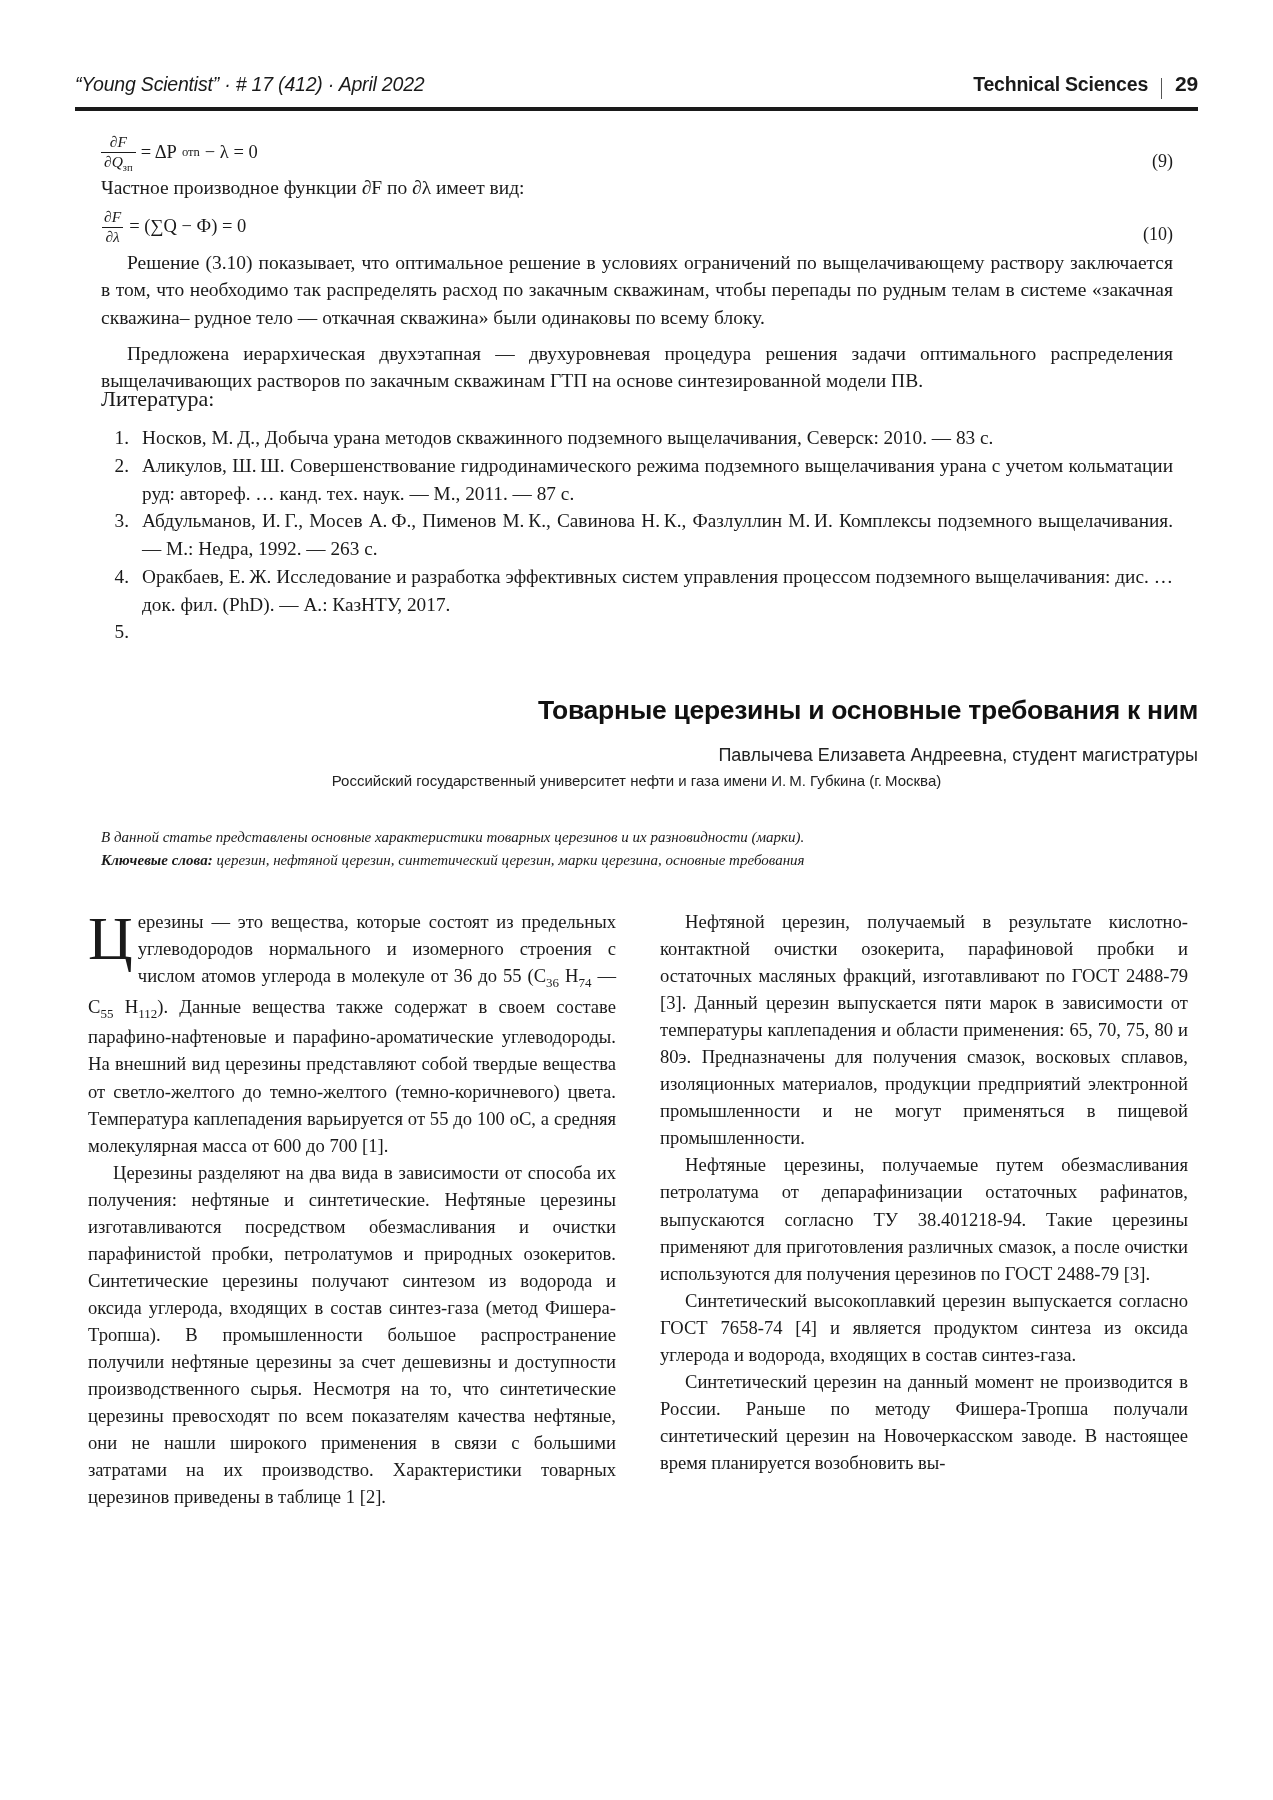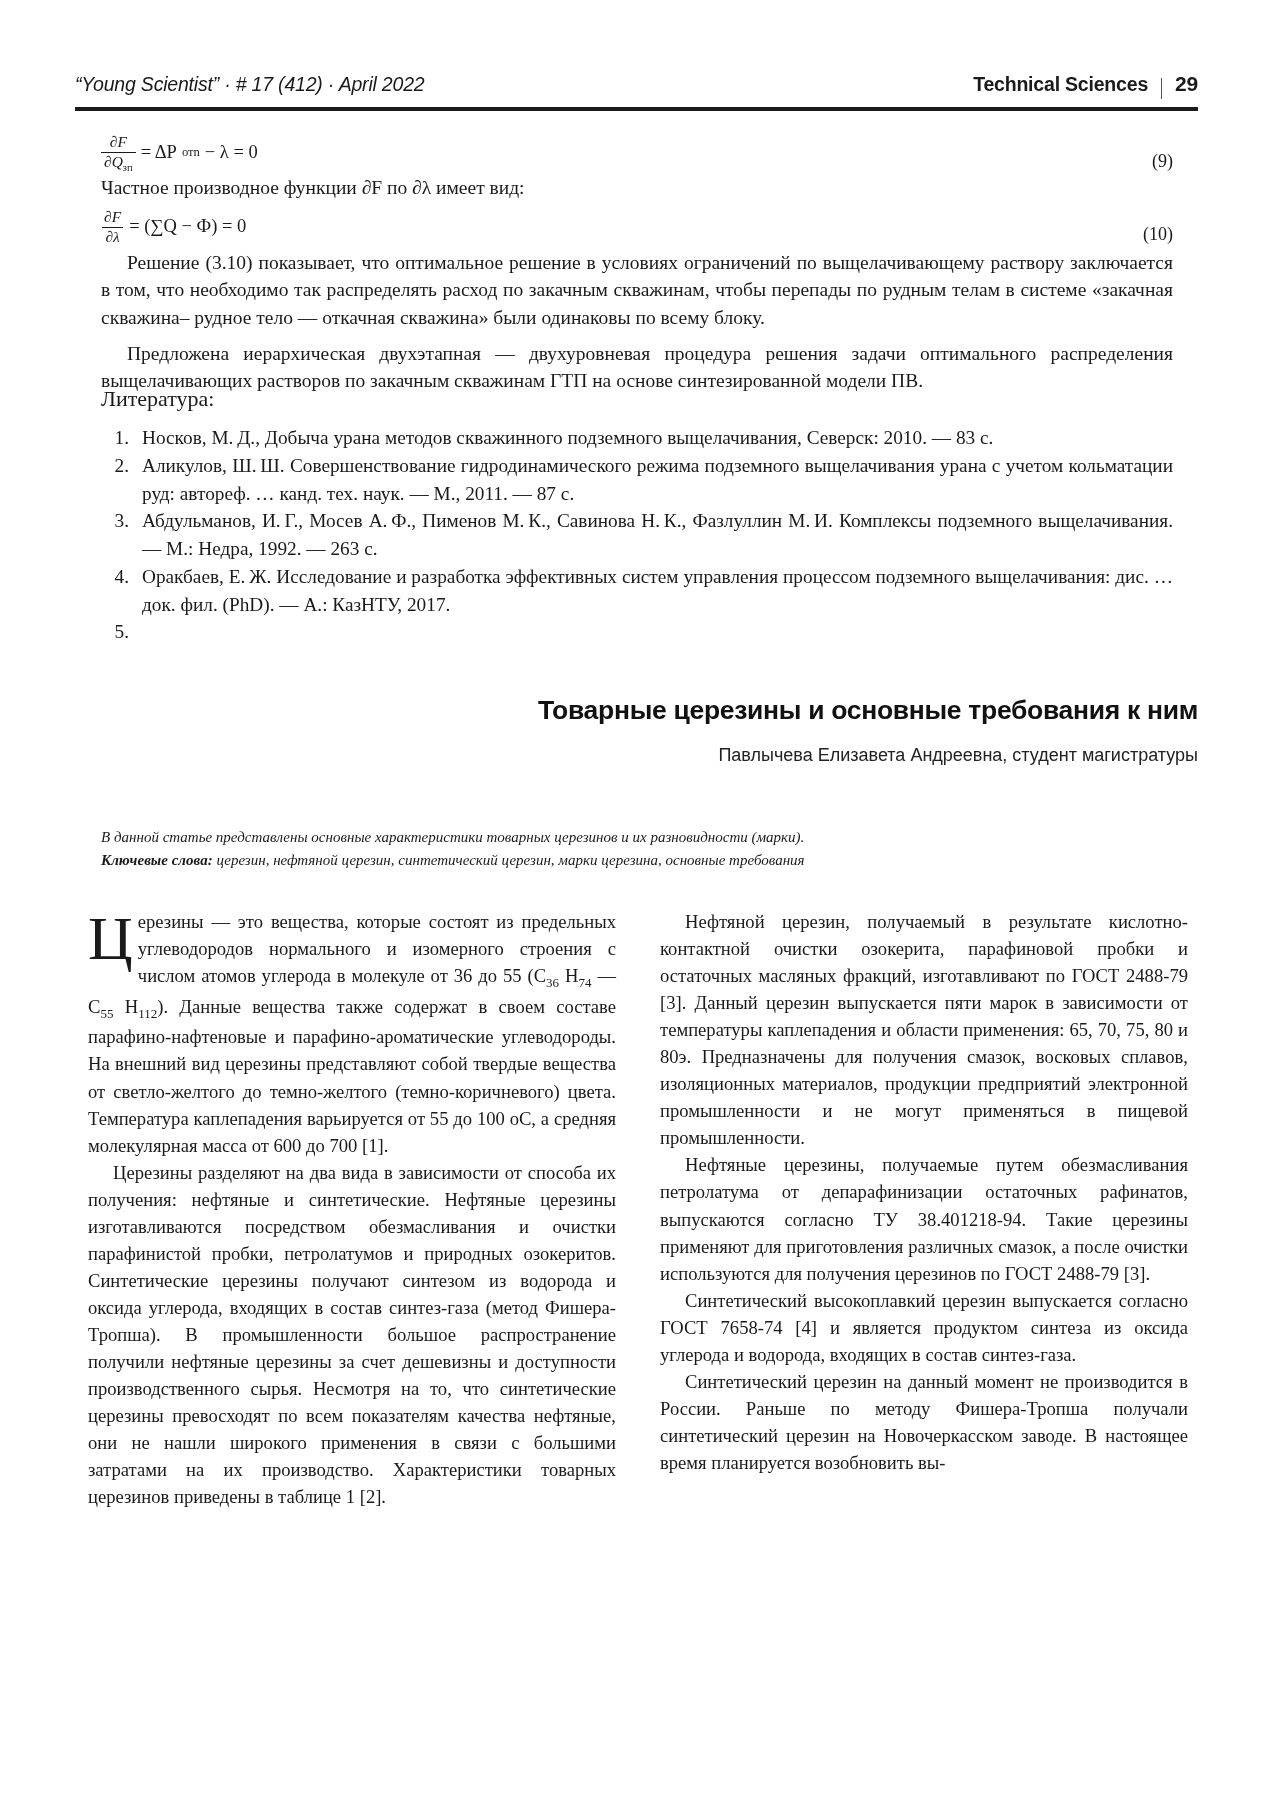--- a/index.html
+++ b/index.html
@@ -300,20 +300,21 @@
       <span class="refnum">4.</span>
       <span>Оракбаев, Е. Ж. Исследование и разработка эффективных систем управления процессом подземного выщелачивания: дис. … док. фил. (PhD). — А.: КазНТУ, 2017.</span>
     </li>
     <li>
       <span class="refnum">5.</span>
     </li>
   </ul>
 
   <div class="art-title">Товарные церезины и основные требования к ним</div>
   <div class="art-author">Павлычева Елизавета Андреевна, студент магистратуры</div>
+  <div class="art-affil">Российский государственный университет нефти и газа имени И. М. Губкина (г. Москва)</div>
 
   <div class="abstract">
     <div>В данной статье представлены основные характеристики товарных церезинов и их разновидности (марки).</div>
     <div>
       <span class="kw-label">Ключевые слова:</span><span> церезин, нефтяной церезин, синтетический церезин, марки церезина, основные требования</span>
     </div>
   </div>
 
   <div class="cols">
 

